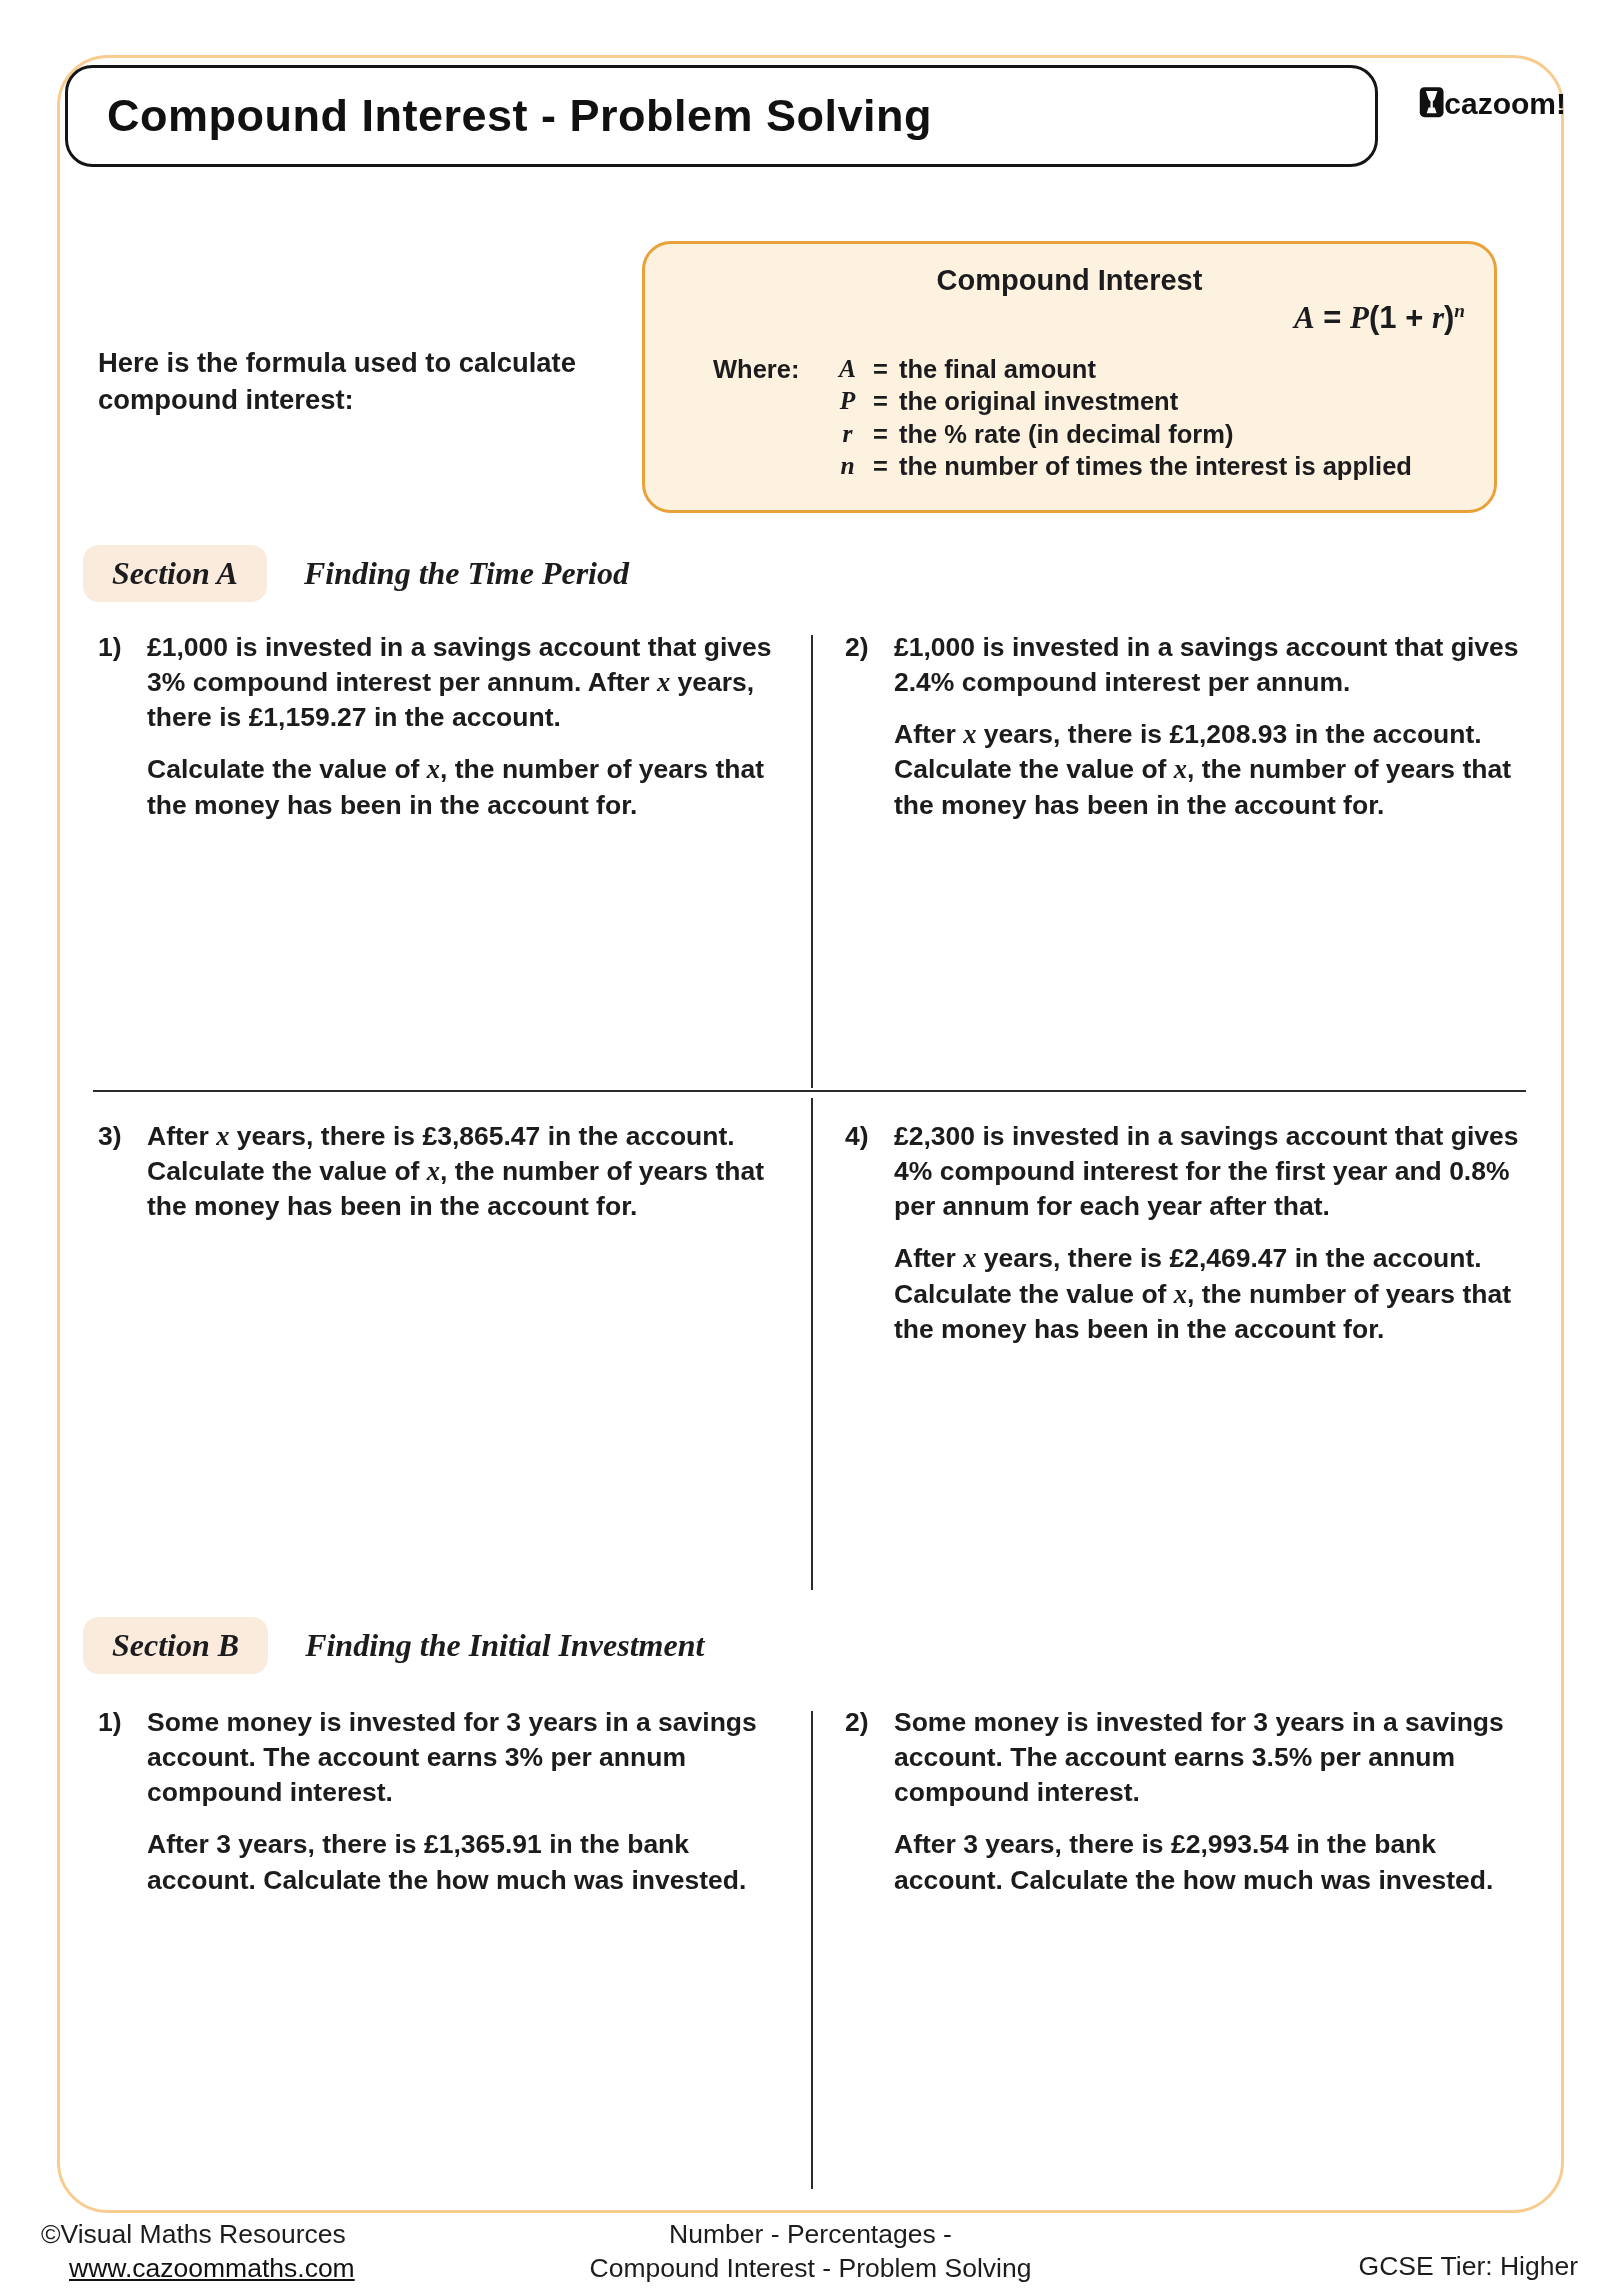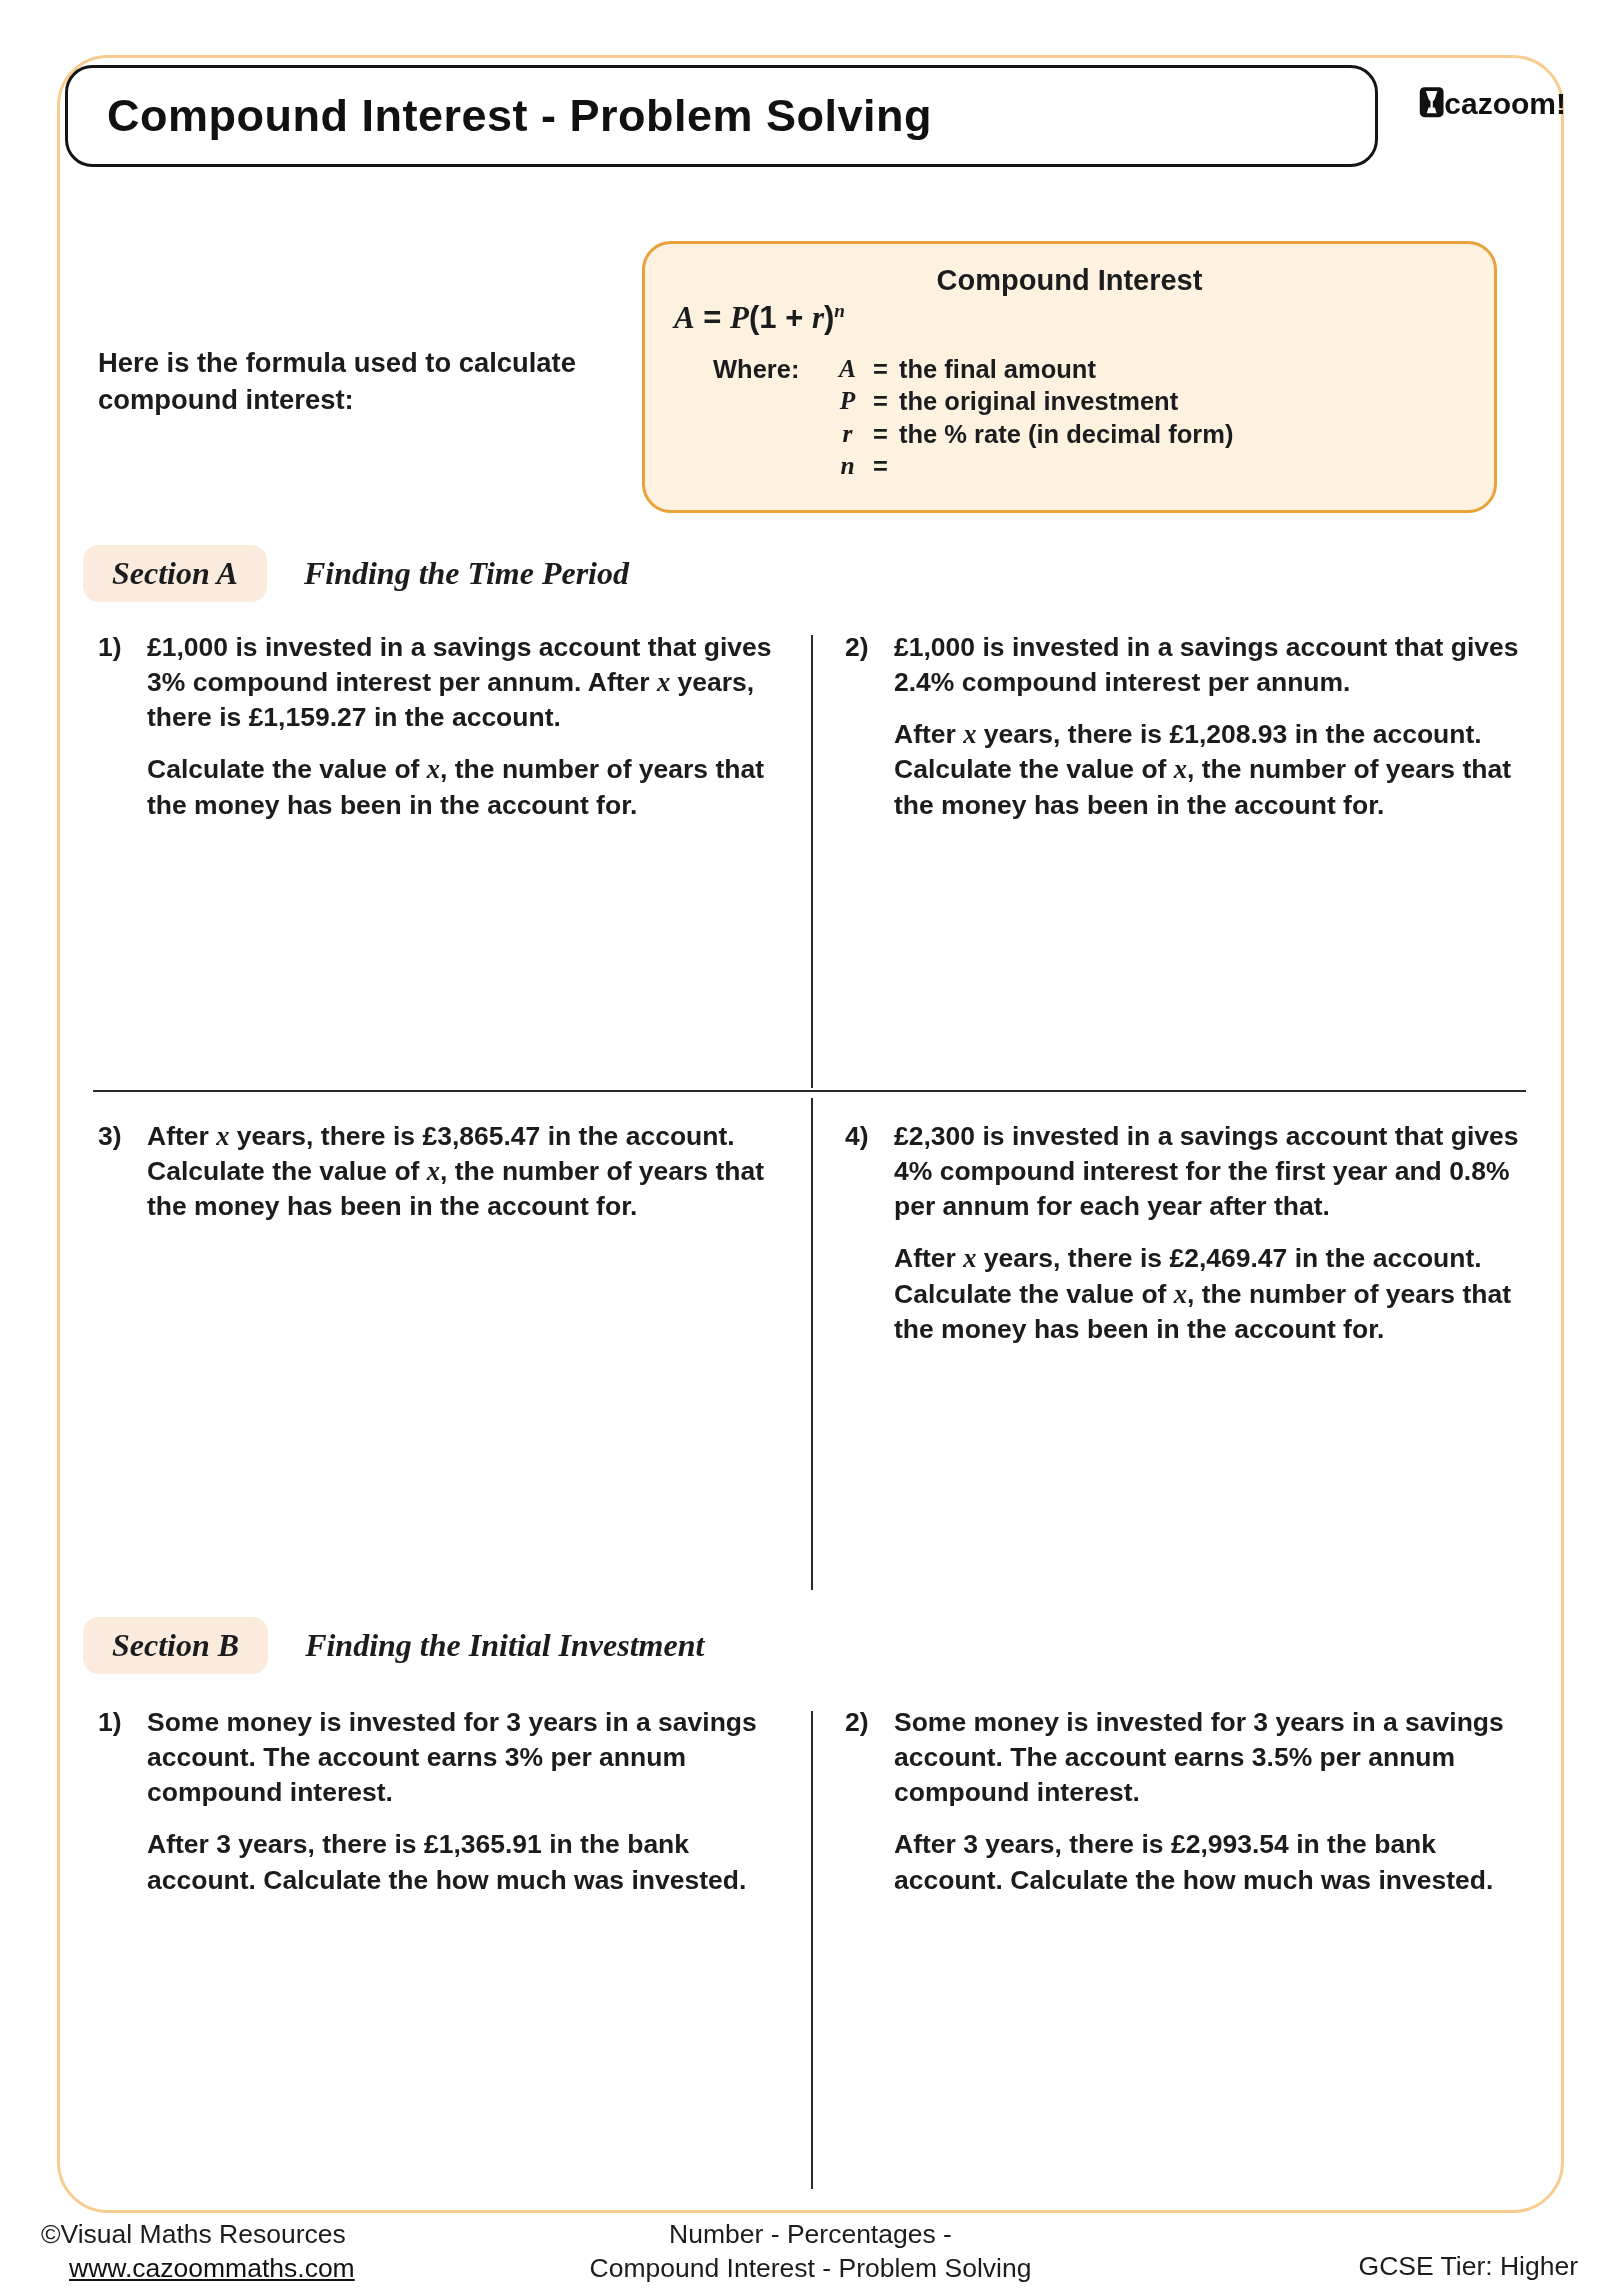--- a/index.html
+++ b/index.html
@@ -28,21 +28,21 @@
   .intro-text {
     position:absolute; left:98px; top:345px; width:480px;
     font-size:27.4px; font-weight:bold; line-height:1.35;
   }
   .formula-box {
     position:absolute; left:642px; top:241px; width:855px; height:272px;
     background:#FCF2DF; border:3.9px solid #E9A23B; border-radius:29px;
     padding:19.6px 29px;
   }
   .fb-title { text-align:center; font-size:29px; font-weight:bold; }
-  .fb-formula { text-align:left; font-size:31px; font-weight:bold; margin-top:3.9px; }
+  .fb-formula { text-align:right; font-size:31px; font-weight:bold; margin-top:3.9px; }
   .fb-formula sup { font-size:0.62em; }
   .mvar { font-family:"Liberation Serif", serif; font-style:italic; font-weight:bold; }
   .fb-where {
     display:flex; margin-top:15.7px; padding-left:39px;
     font-size:25.5px; font-weight:bold; line-height:1.28;
   }
   .fb-where-label { width:120px; flex:none; }
   .fb-defs { flex:1; }
   .fb-def { display:flex; }
   .fb-sym { width:29px; text-align:center; flex:none; }
@@ -121,20 +121,21 @@
           <span class="fb-meaning">the original investment</span>
         </div>
         <div class="fb-def">
           <span class="fb-sym mvar">r</span>
           <span class="fb-eq">=</span>
           <span class="fb-meaning">the % rate (in decimal form)</span>
         </div>
         <div class="fb-def">
           <span class="fb-sym mvar">n</span>
           <span class="fb-eq">=</span>
+          <span class="fb-meaning">the number of times the interest is applied</span>
         </div>
       </div>
     </div>
   </div>
 
   <div class="section-heading sh-a">
     <span class="section-label">Section A</span>
     <span class="section-title">Finding the Time Period</span>
   </div>
 

